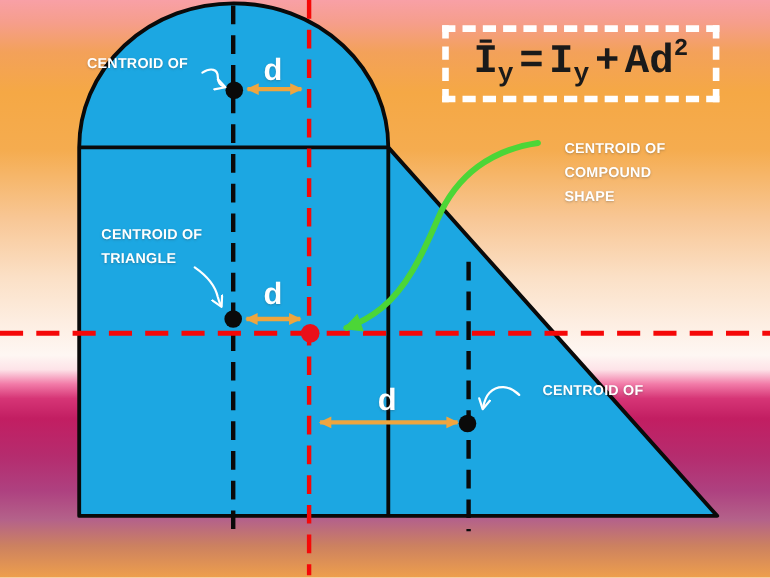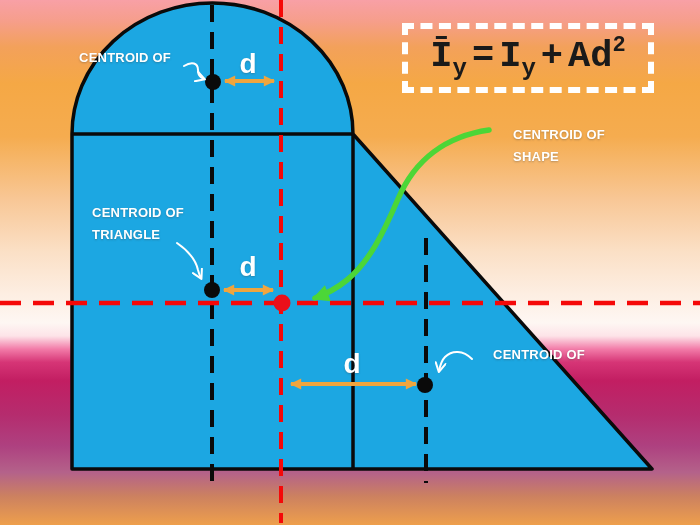--- a/index.html
+++ b/index.html
@@ -127,20 +127,21 @@
     <div>CENTROID OF</div>
   </div>
 
   <div class="lbl" style="left:138px;top:202px;">
     <div>CENTROID OF</div>
     <div>TRIANGLE</div>
   </div>
 
   <div class="lbl" style="left:559px;top:124px;">
     <div>CENTROID OF</div>
+    <div>COMPOUND</div>
     <div>SHAPE</div>
   </div>
 
   <div class="lbl" style="left:539px;top:344px;">
     <div>CENTROID OF</div>
   </div>
 
   <div class="dlab" style="left:248px;top:50px;">d</div>
   <div class="dlab" style="left:248px;top:253px;">d</div>
   <div class="dlab" style="left:352px;top:350px;">d</div>

